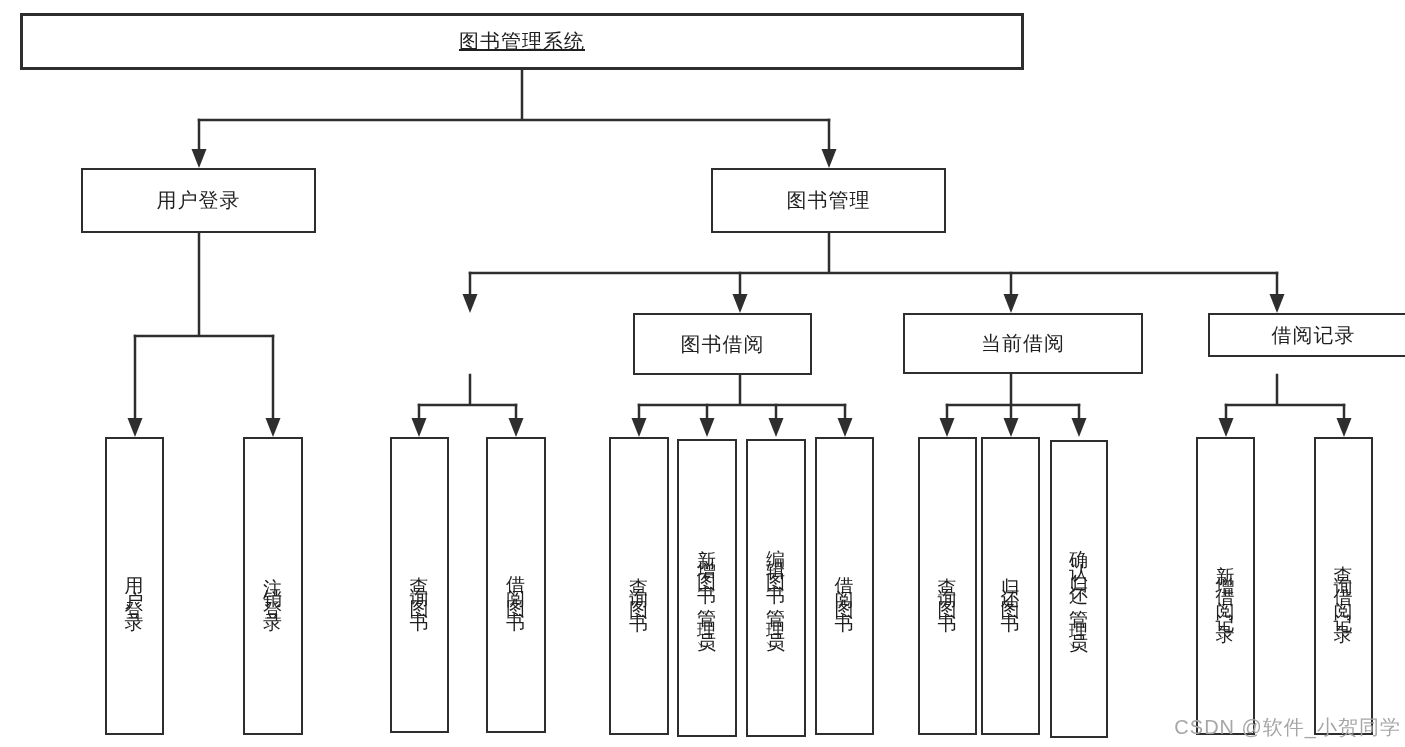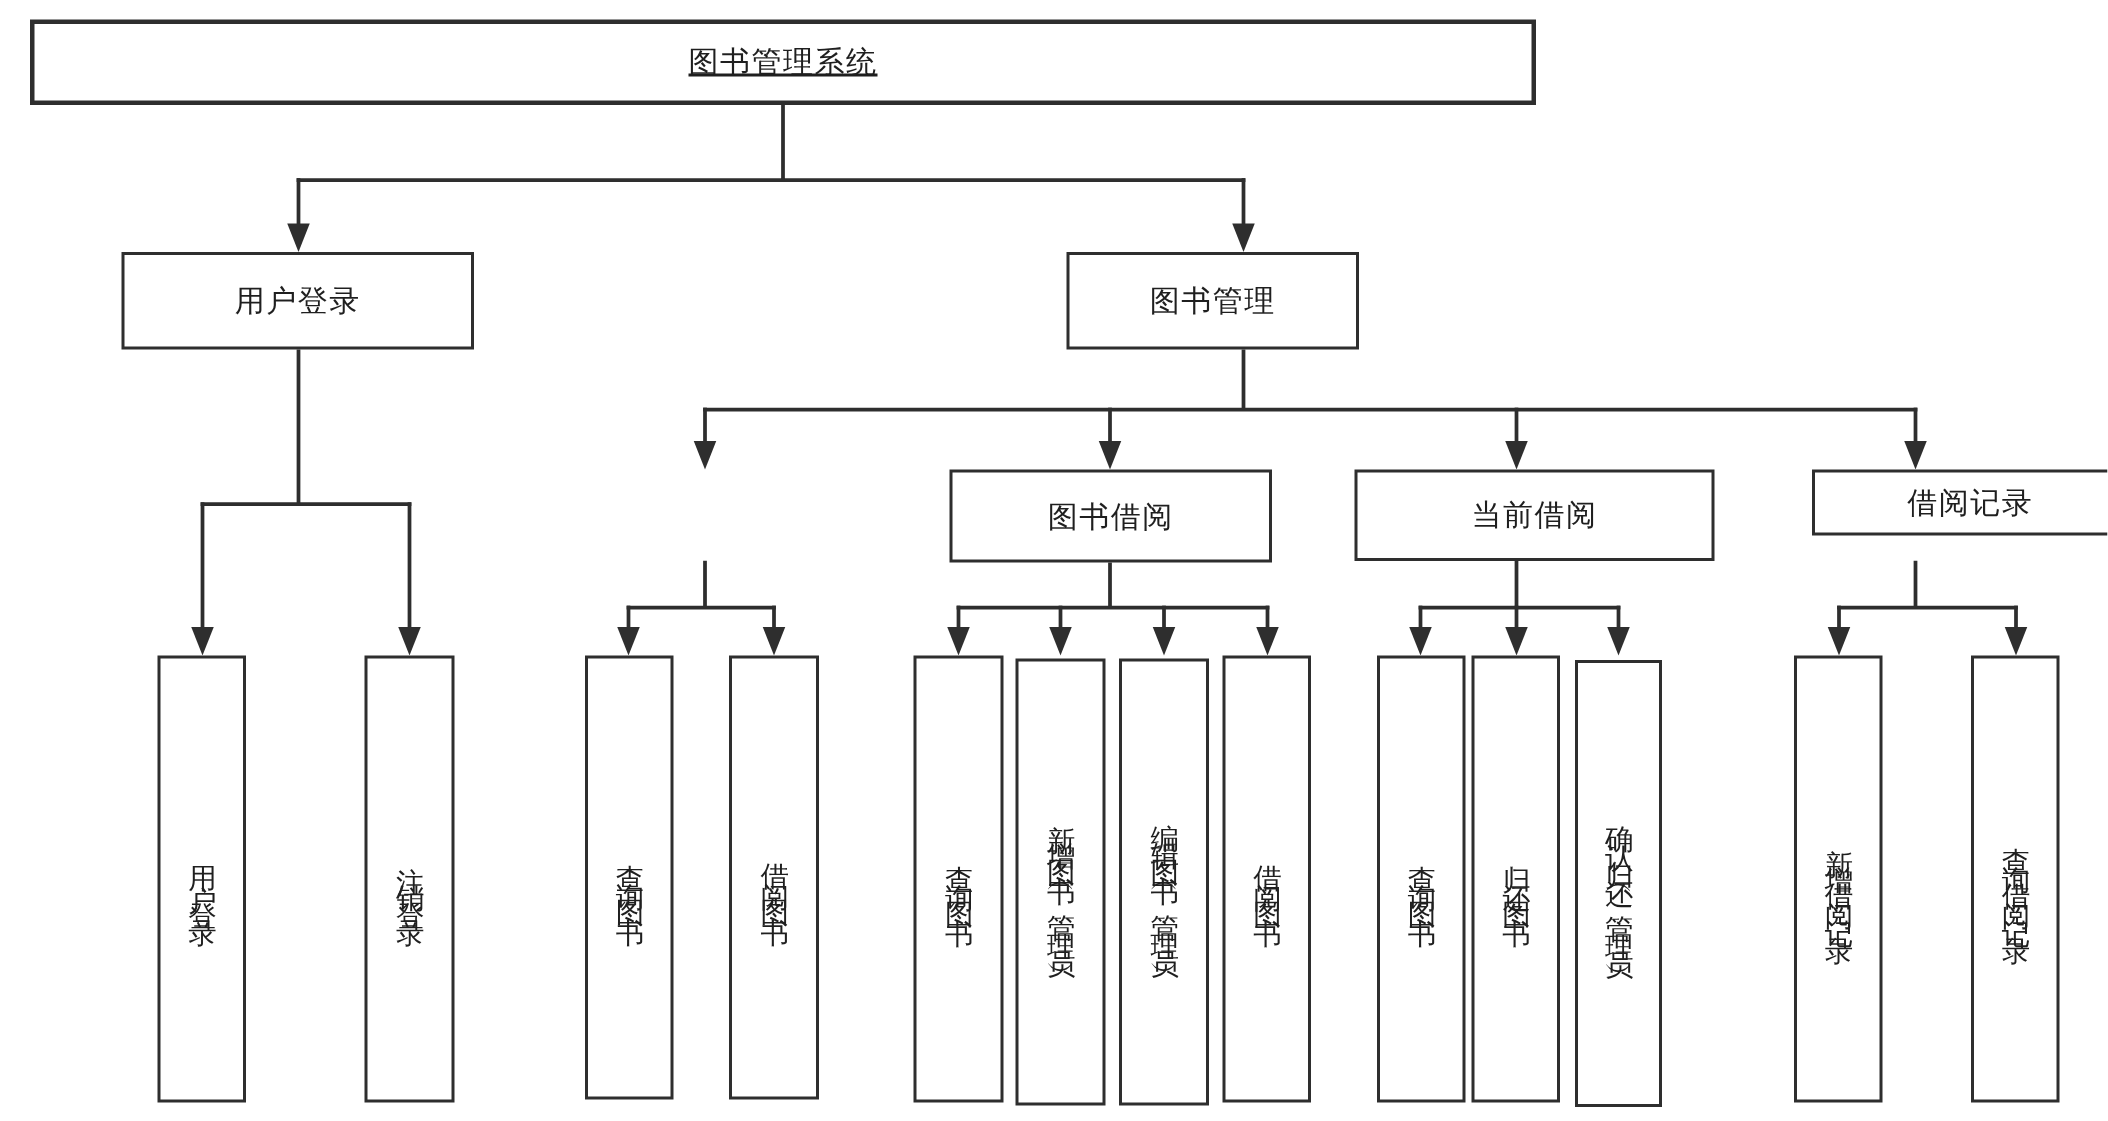--- a/index.html
+++ b/index.html
@@ -93,23 +93,23 @@
     <use href="#a32" x="947" y="437"></use>
     <use href="#a32" x="1011" y="437"></use>
     <use href="#a32" x="1079" y="437"></use>
     <use href="#a32" x="1226" y="437"></use>
     <use href="#a32" x="1344" y="437"></use>
   </svg>
 
   <div class="box root" style="left:20px;top:13px;width:1004px;height:57px">图书管理系统</div>
 
   <div class="box" style="left:81px;top:168px;width:235px;height:65px">用户登录</div>
-  <div class="box" style="left:711px;top:168px;width:195px;height:65px">图书管理</div>
+  <div class="box" style="left:711px;top:168px;width:235px;height:65px">图书管理</div>
 
-  <div class="box" style="left:633px;top:313px;width:215px;height:62px">图书借阅</div>
+  <div class="box" style="left:633px;top:313px;width:179px;height:62px">图书借阅</div>
   <div class="box" style="left:903px;top:313px;width:240px;height:61px">当前借阅</div>
   <div class="box" style="left:1208px;top:313px;width:211px;height:44px">借阅记录</div>
 
   <div class="box v" style="left:105px;top:437px;width:59px;height:298px">用户登录</div>
   <div class="box v" style="left:243px;top:437px;width:60px;height:298px">注销登录</div>
 
   <div class="box v" style="left:390px;top:437px;width:59px;height:296px">查询图书</div>
   <div class="box v" style="left:486px;top:437px;width:60px;height:296px">借阅图书</div>
 
   <div class="box v" style="left:609px;top:437px;width:60px;height:298px">查询图书</div>
@@ -117,14 +117,15 @@
   <div class="box v" style="left:746px;top:439px;width:60px;height:298px">编辑图书（管理员）</div>
   <div class="box v" style="left:815px;top:437px;width:59px;height:298px">借阅图书</div>
 
   <div class="box v" style="left:918px;top:437px;width:59px;height:298px">查询图书</div>
   <div class="box v" style="left:981px;top:437px;width:59px;height:298px">归还图书</div>
   <div class="box v" style="left:1050px;top:440px;width:58px;height:298px">确认归还（管理员）</div>
 
   <div class="box v" style="left:1196px;top:437px;width:59px;height:298px">新增借阅记录</div>
   <div class="box v" style="left:1314px;top:437px;width:59px;height:298px">查询借阅记录</div>
 
+  <div class="watermark">CSDN @软件_小贺同学</div>
 
 </div>
 
 </body></html>

